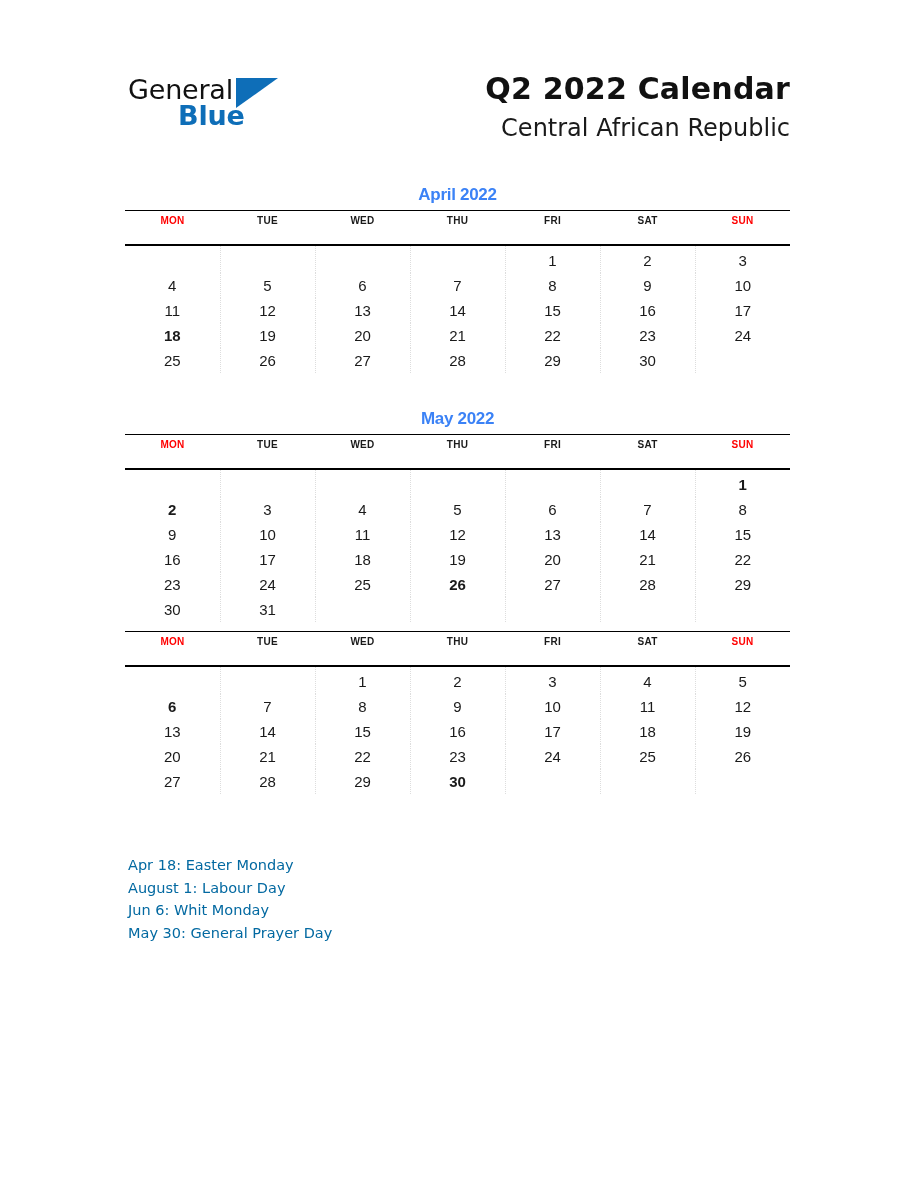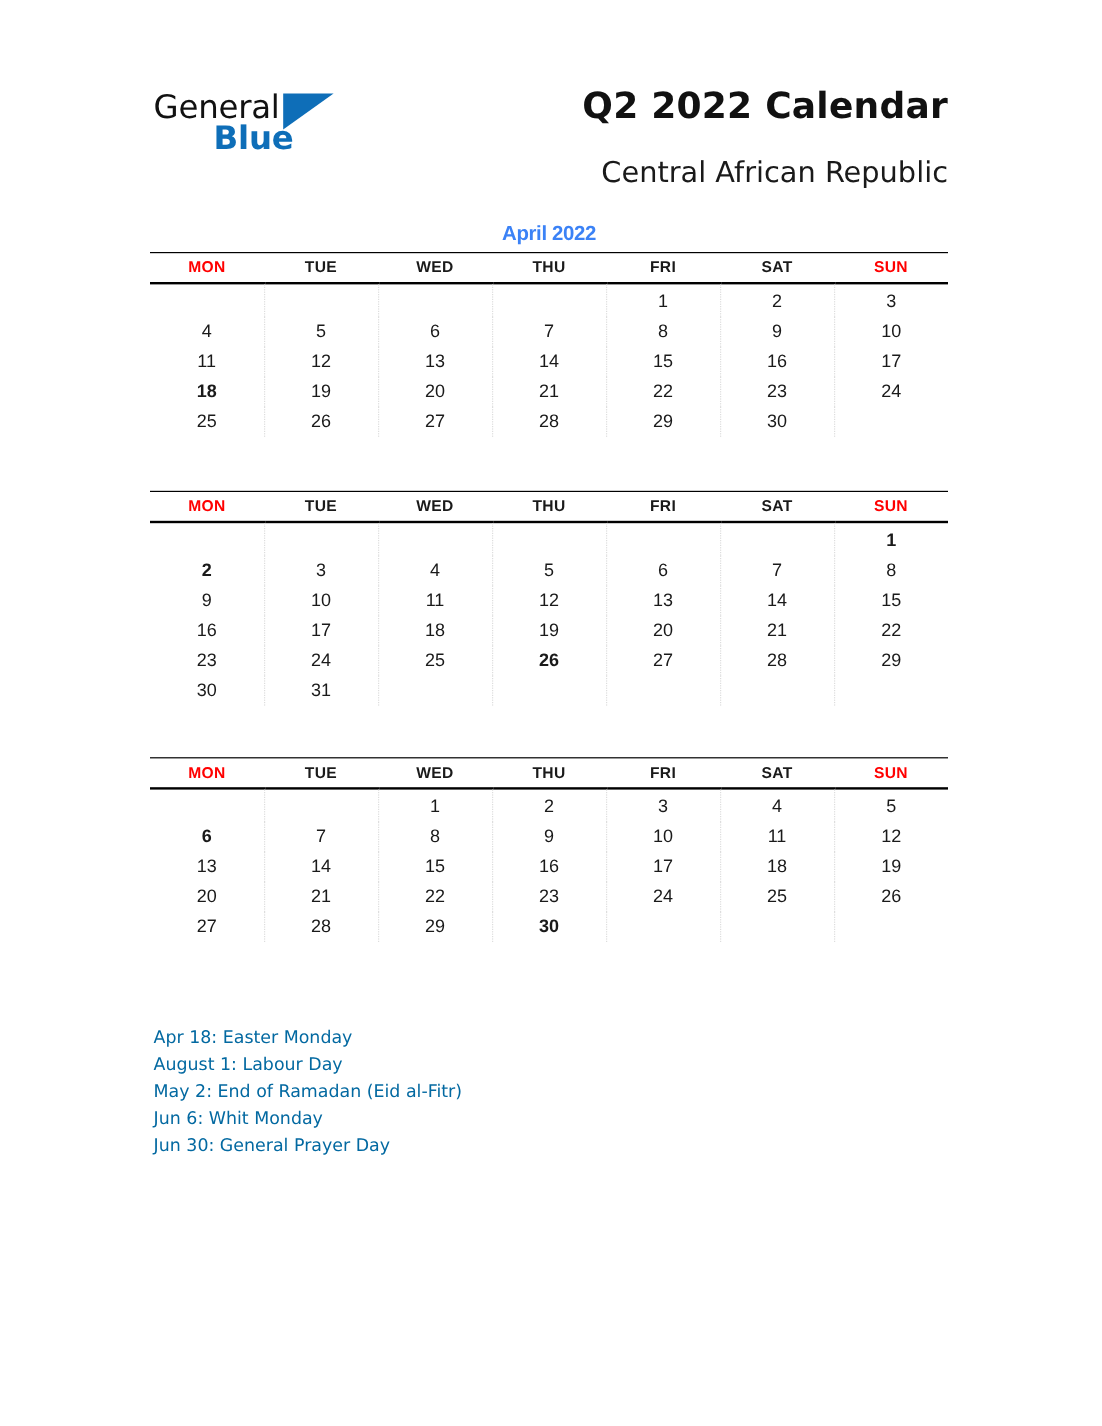--- a/index.html
+++ b/index.html
@@ -82,21 +82,21 @@
     line-height: 1.15;
     letter-spacing: 0.2px;
     margin-left: 28px;
   }
   .title-sub {
     font-family: "DejaVu Sans", sans-serif;
     font-size: 24px;
     font-weight: 400;
     color: #1a1a1a;
     line-height: 1.3;
-    margin-top: 22px;
+    margin-top: 6px;
   }
 
   
   .month {
     position: absolute;
     left: 125px;
     width: 665px;
   }
   #month-0 { top: 185px; }
   #month-1 { top: 409px; }
@@ -112,24 +112,24 @@
     padding-bottom: 5px;
   }
 
   table.cal {
     border-collapse: collapse;
     width: 665px;
     table-layout: fixed;
   }
   table.cal th {
     font-family: "Liberation Sans", sans-serif;
-    font-size: 13px;
+    font-size: 10px;
     font-weight: bold;
     letter-spacing: 0.3px;
-    padding: 4px 0 5px 0;
+    padding: 4px 0 18px 0;
     text-align: center;
     border-top: 1px solid #000;
     border-bottom: 2px solid #000;
     color: #1a1a1a;
   }
   table.cal th.weekend {
     color: #FF0000;
   }
   table.cal td {
     font-family: "Liberation Sans", sans-serif;
@@ -235,20 +235,21 @@
             <td>27</td>
             <td>28</td>
             <td>29</td>
             <td>30</td>
             <td></td>
           </tr>
         </tbody>
       </table>
     </div>
   <div class="month" id="month-1">
+      <div class="month-title">May 2022</div>
       <table class="cal">
         <thead>
           <tr>
             <th class="weekend">MON</th>
             <th>TUE</th>
             <th>WED</th>
             <th>THU</th>
             <th>FRI</th>
             <th>SAT</th>
             <th class="weekend">SUN</th>
@@ -371,18 +372,17 @@
             <td></td>
             <td></td>
           </tr>
         </tbody>
       </table>
     </div>
 
   <div class="holidays" id="holiday-list">
       <div class="holiday-line">Apr 18: Easter Monday</div>
       <div class="holiday-line">August 1: Labour Day</div>
-      <div class="holiday-line">May 2: End of Ramadan (Eid al-Fitr)</div>
       <div class="holiday-line">Jun 6: Whit Monday</div>
-      <div class="holiday-line">Jun 30: General Prayer Day</div>
+      <div class="holiday-line">May 30: General Prayer Day</div>
     </div>
 
 </div>
 
 </body></html>

